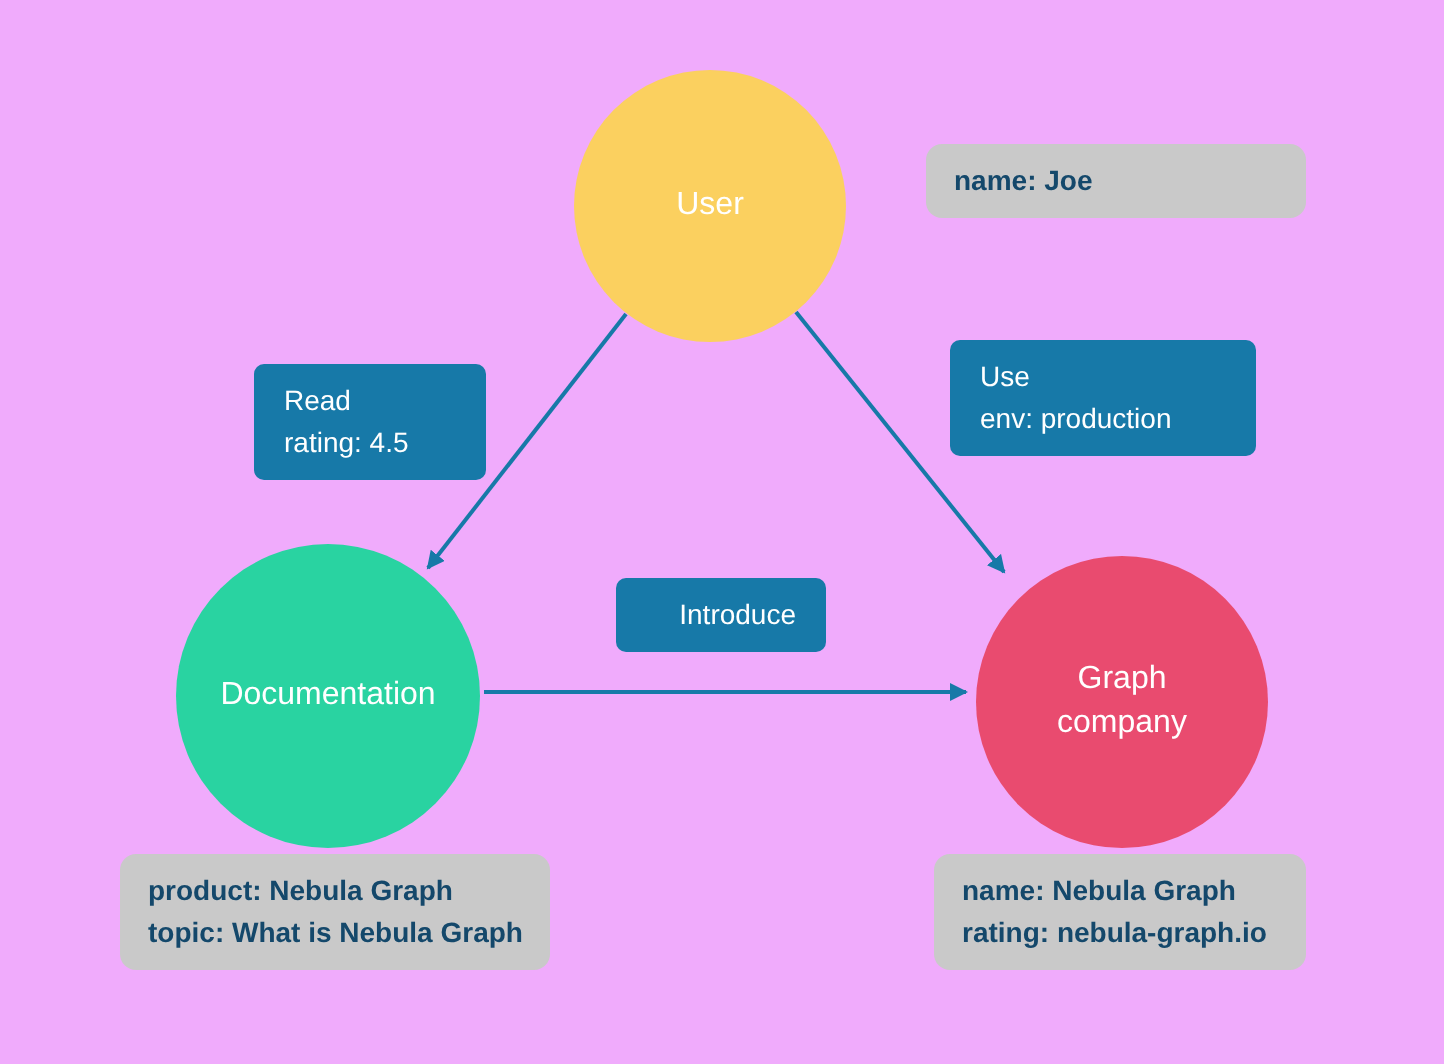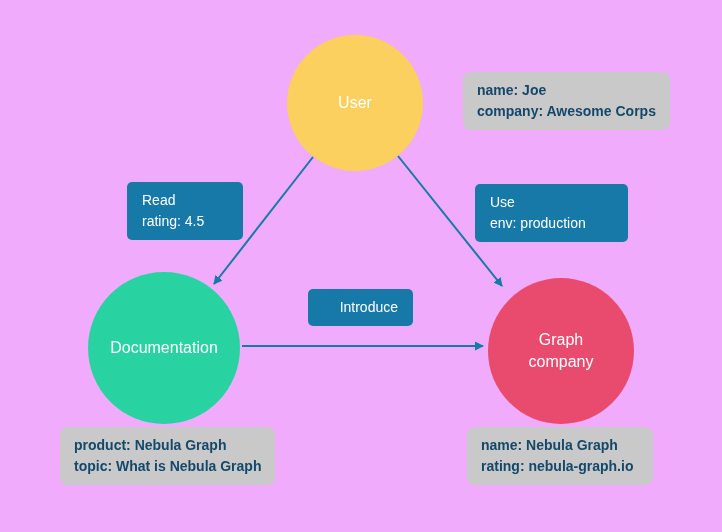--- a/index.html
+++ b/index.html
@@ -66,21 +66,21 @@
     position:absolute;
     background:var(--edge-label-bg,#1779A8);
     color:#ffffff;
     border-radius:5px;
     padding:8px 15px;
     font-size:14px;
     line-height:1.5;
     box-sizing:border-box;
   }
   .edge-read{left:127px;top:182px;min-width:116px;min-height:52px;}
-  .edge-use{left:475px;top:184px;min-width:153px;min-height:56px;}
+  .edge-use{left:475px;top:170px;min-width:153px;min-height:56px;}
   .edge-introduce{
     left:308px;top:289px;
     min-width:105px;min-height:37px;
     display:flex;align-items:center;justify-content:flex-end;
   }
   .props{
     position:absolute;
     background:var(--property-bg,#C9C9C9);
     color:var(--property-text,#14486B);
     border-radius:8px;
@@ -109,21 +109,20 @@
     <line class="edge-line" x1="398" y1="156" x2="502" y2="286" marker-end="url(#arrowhead)"></line>
     <line class="edge-line" x1="242" y1="346" x2="483" y2="346" marker-end="url(#arrowhead)"></line>
   </svg>
 
   <div class="node node-user">
     <span>User</span>
   </div>
 
   <div class="props props-user">
     <div>name: Joe</div>
-    <div>company: Awesome Corps</div>
   </div>
 
   <div class="edge-label edge-read">
     <div>Read</div>
     <div>rating: 4.5</div>
   </div>
 
   <div class="edge-label edge-use">
     <div>Use</div>
     <div>env: production</div>

